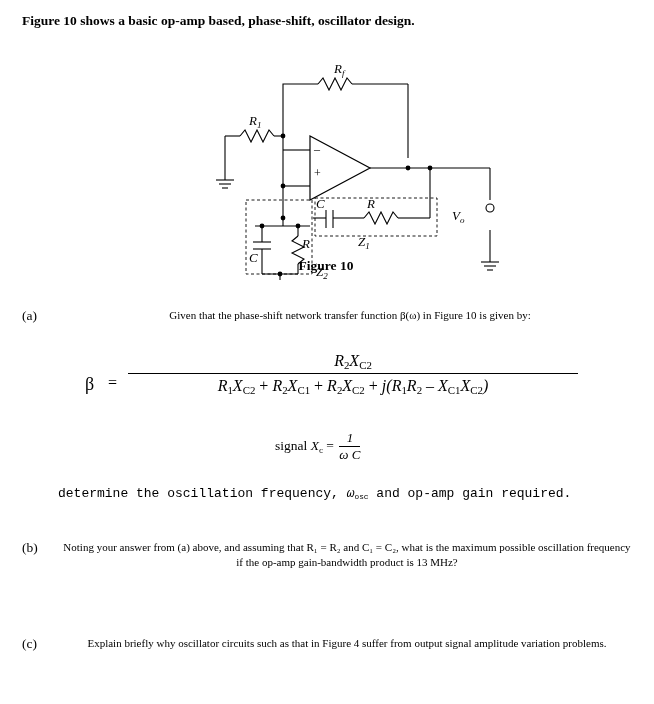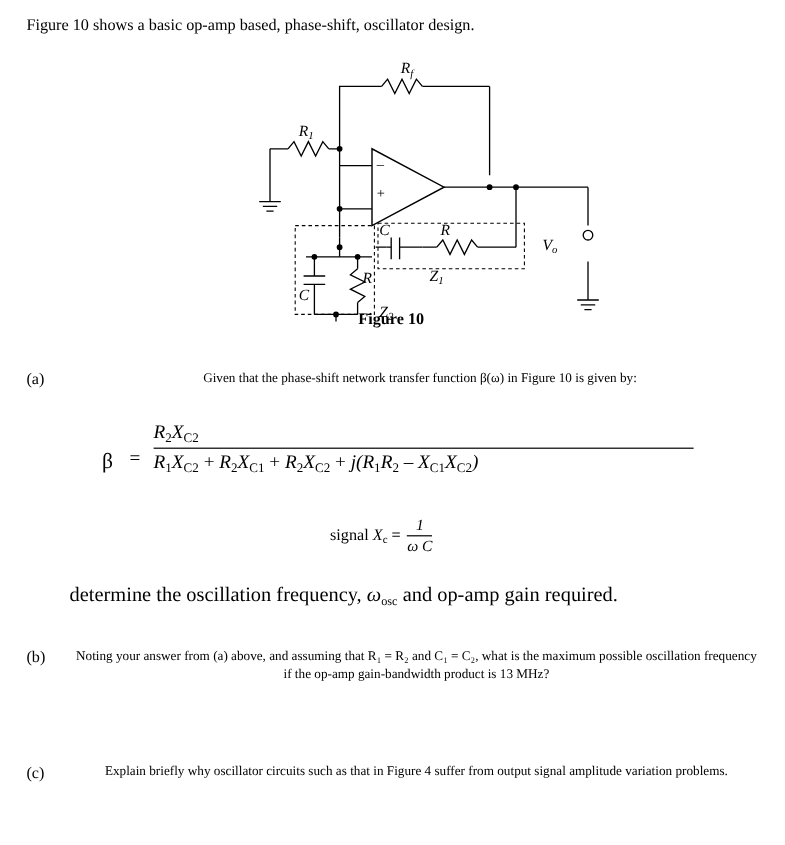--- a/index.html
+++ b/index.html
@@ -19,25 +19,26 @@
     position: relative;
     width: 654px;
     height: 704px;
   }
   .intro {
     position: absolute;
     left: 22px;
     top: 12px;
     font-size: 13.5px;
     line-height: 1.35;
+    font-weight: bold;
   }
   .figure-wrap {
     position: absolute;
     left: 0px;
-    top: 28px;
+    top: 40px;
     width: 599px;
     height: 240px;
   }
   .figure-caption {
     position: absolute;
     left: 0;
     top: 258px;
     width: 652px;
     text-align: center;
     font-size: 13.5px;
@@ -59,21 +60,21 @@
   .eq-eq {
     position: absolute;
     left: 48px;
     top: 22px;
     font-size: 16px;
   }
   .frac {
     position: absolute;
     left: 68px;
     top: 0px;
-    text-align: left;
+    text-align: center;
     width: 450px;
   }
   .frac .num {
     font-size: 16px;
     font-style: italic;
     padding-bottom: 1px;
   }
   .frac .bar {
     border-top: 1.2px solid #000;
     margin: 1px 0 2px 0;
@@ -104,21 +105,22 @@
     font-size: 13px;
     margin-left: 2px;
   }
   .where .f2 .n { display:block; }
   .where .f2 .b { border-top: 1.1px solid #000; display:block; }
   .where .f2 .d { display:block;text-align:center; }
   .determine {
     position: absolute;
     left: 58px;
     top: 486px;
-    font-size: 17px;
+    font-size: 13px;
+    font-family: Liberation Mono, monospace;
   }
   .b-block { position: absolute; left: 22px; top: 540px; width: 612px; }
   .c-block { position: absolute; left: 22px; top: 636px; width: 612px; }
   .marker { position: absolute; left: 0; top: 0; width: 34px; font-size: 13.5px; }
   .body-text { position: absolute; left: 38px; top: 0; width: 574px; font-size: 11px; line-height: 1.38; text-align: center; }
   .a-block { position: absolute; left: 22px; top: 308px; width: 612px; }
   svg text { font-family: "Liberation Serif", serif; }
 </style>
 </head>
 <body>

